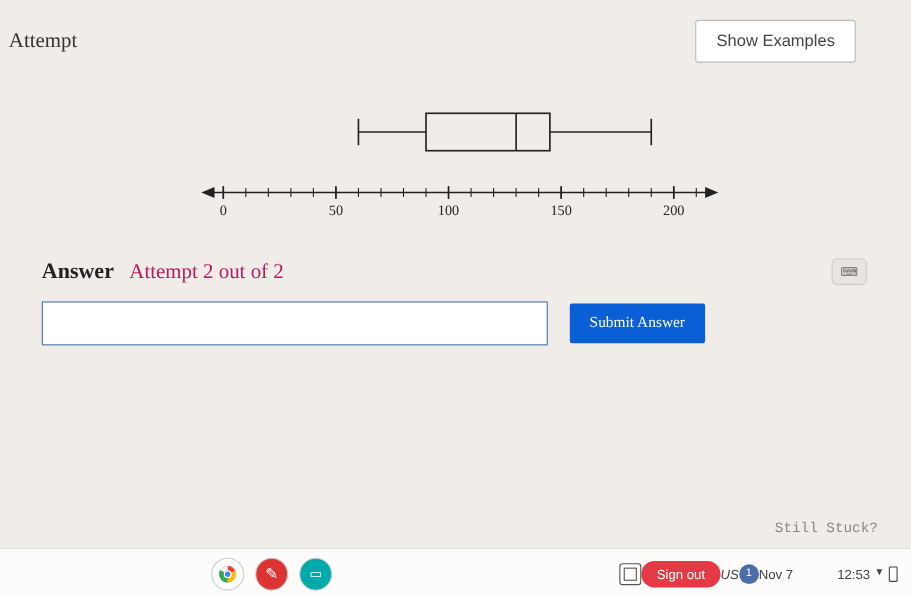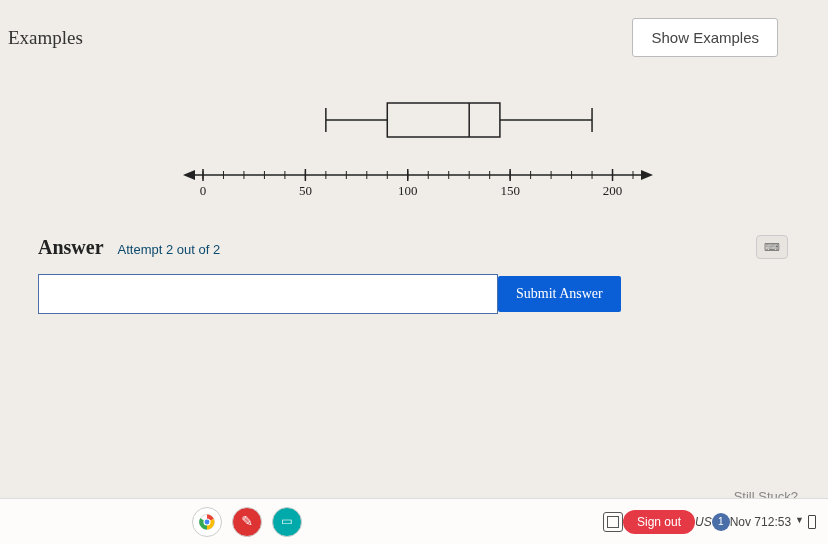--- a/index.html
+++ b/index.html
@@ -52,43 +52,44 @@
       align-items: center;
       justify-content: space-between;
       margin: 20px 30px 15px 30px;
     }
     .answer-label {
       font-size: 20px;
       color: #222;
       font-weight: bold;
     }
     .attempt {
-      font-size: 13px;
-      color: #0c4a6e;
+      font-size: 19px;
+      color: #be185d;
       margin-left: 10px;
       font-weight: normal;
-      font-family: Liberation Sans, sans-serif;
+      font-family: Liberation Serif, serif;
     }
     .keypad {
       width: 32px;
       height: 24px;
       background: #e8e5e0;
       border: 1px solid #ccc;
       border-radius: 4px;
       display: flex;
       align-items: center;
       justify-content: center;
       font-size: 11px;
       color: #666;
       cursor: pointer;
     }
     .input-row {
       display: flex;
       align-items: center;
       margin: 0 30px;
+      gap: 20px;
     }
     .answer-input {
       flex: 0 0 460px;
       height: 40px;
       border: 1.5px solid #4a6ea8;
       background: #fff;
       font-size: 15px;
       padding: 0 10px;
     }
     .submit-btn {
@@ -97,22 +98,22 @@
       border: none;
       padding: 10px 18px;
       font-family: Georgia, serif;
       font-size: 14px;
       border-radius: 2px;
       cursor: pointer;
     }
     .still-stuck {
       position: absolute;
       right: 30px;
-      bottom: 40px;
-      font-family: Liberation Sans, sans-serif;
+      bottom: 56px;
+      font-family: Liberation Mono, monospace;
       font-size: 13px;
       color: #888;
       cursor: pointer;
     }
     .taskbar {
       position: absolute;
       bottom: 0;
       left: 0;
       right: 0;
       height: 46px;
@@ -173,33 +174,33 @@
     .notif-badge {
       width: 18px; height: 18px;
       border-radius: 50%;
       background: #4a6ea8;
       color: #fff;
       font-size: 10px;
       display: flex;
       align-items: center;
       justify-content: center;
     }
-    .time-area { display: flex; align-items: flex-start; gap: 4px; }
+    .time-area { display: flex; align-items: flex-start; gap: 4px; margin-left: 40px; }
     .batt {
       width: 8px; height: 14px;
       border: 1px solid #444;
       border-radius: 1px;
     }
   </style>
 </head>
 <body>
 
 <div class="content">
   <div class="header-row">
-    <div class="question-title">Examples</div>
+    <div class="question-title">Attempt</div>
     <button class="show-examples">Show Examples</button>
   </div>
 
 
   <div class="plot-area">
     <svg width="500" height="130" viewBox="0 0 500 130">
 
       <line x1="30" y1="100" x2="480" y2="100" stroke="#222" stroke-width="1.5"></line>
       <polygon points="20,100 32,95 32,105" fill="#222"></polygon>
       <polygon points="490,100 478,95 478,105" fill="#222"></polygon>

